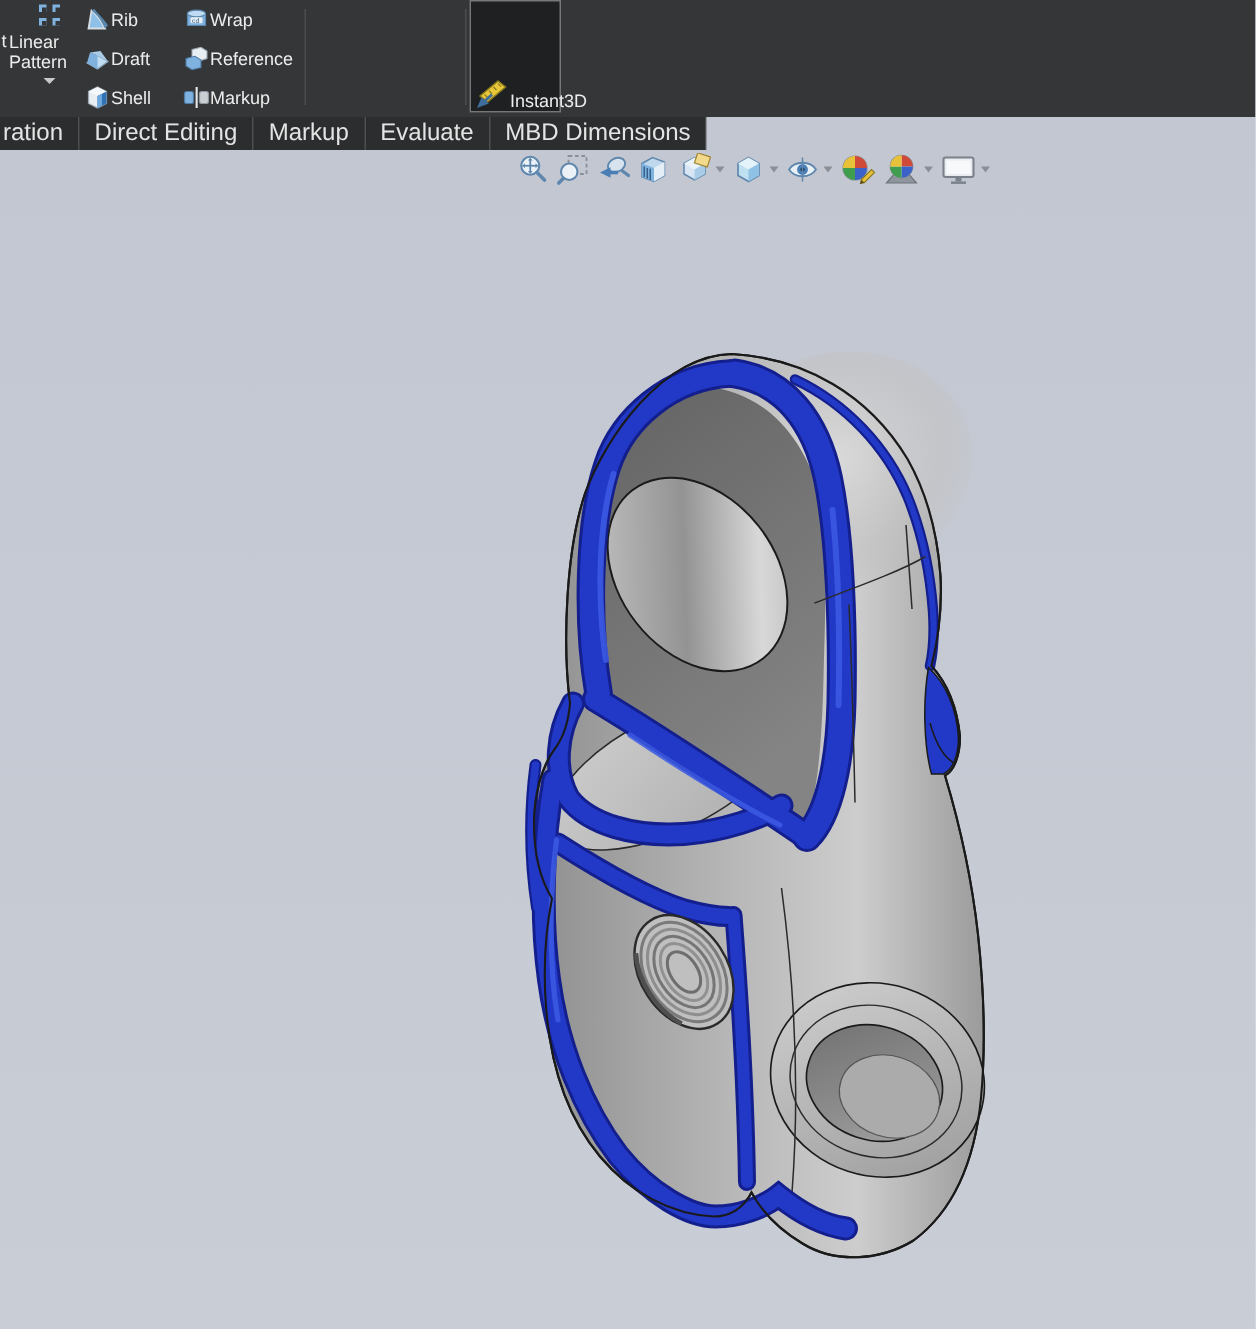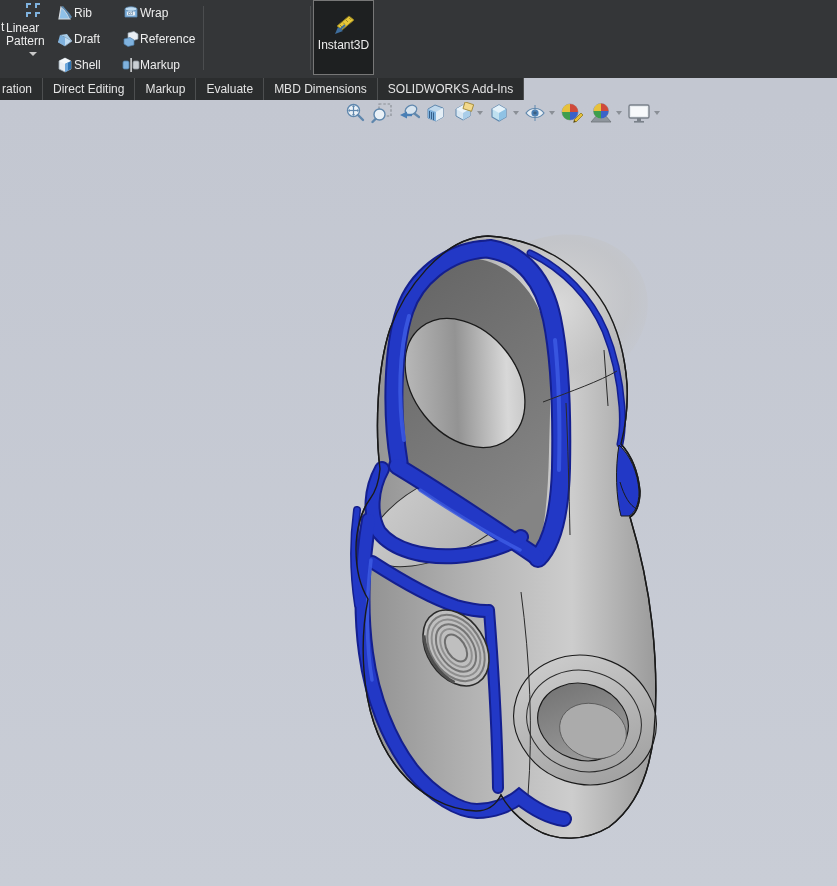--- a/index.html
+++ b/index.html
@@ -22,28 +22,28 @@
   .big-btn{position:absolute;display:flex;flex-direction:column;align-items:center;cursor:default}
   .big-btn .lbl{line-height:13px;margin-top:3px}
   .chev{width:0;height:0;border-left:4px solid transparent;border-right:4px solid transparent;border-top:4px solid #C9C9C9;margin-top:4px}
   .lp-block{left:6px;top:2px;width:54px;height:74px}
   .rg-block{left:206px;top:2px;width:60px;height:74px}
   .cv-block{left:263px;top:2px;width:46px;height:74px}
   .col{position:absolute;top:0;height:78px;display:flex;flex-direction:column;justify-content:space-around}
   .col2{left:56px;width:64px}
   .col3{left:122px;width:78px}
   .row-btn{display:flex;align-items:center;height:24px;cursor:default}
-  .i3d{position:absolute;left:313px;top:0;width:61px;height:75px;background:var(--active-btn-bg);border:1px solid var(--active-btn-border);display:flex;flex-direction:column;align-items:center;padding-top:13px}
+  .i3d{position:absolute;left:313px;top:0;width:61px;height:75px;background:var(--active-btn-bg);border:1px solid var(--active-btn-border);display:flex;flex-direction:row;align-items:flex-end;padding-top:3px}
   .i3d .lbl{margin-top:2px}
   .icon{display:inline-block;line-height:0}
 
   
   .tabrow{position:absolute;left:0;top:78px;width:837px;height:22px;display:flex}
   .tabs{display:flex;background:var(--tab-bg);height:22px}
-  .tab{display:flex;align-items:center;padding:0 10px;color:var(--tab-text);font-size:12px;border-right:1px solid var(--tab-sep);white-space:nowrap;cursor:default}
+  .tab{display:flex;align-items:center;padding:0 10px;color:var(--tab-text);font-size:16px;border-right:1px solid var(--tab-sep);white-space:nowrap;cursor:default}
   .tab.cut{padding-left:2px}
   .tabrow-rest{flex:1;background:var(--viewport-top)}
 
   
   .viewport{position:absolute;left:0;top:100px;width:837px;height:786px;
     background:linear-gradient(180deg,var(--viewport-top) 0%,var(--viewport-bottom) 100%)}
   .headsup{position:absolute;left:344px;top:2px;display:flex;align-items:center;gap:5px}
   .hbtn{display:flex;align-items:center;gap:2px;cursor:default}
   .dd{width:0;height:0;border-left:3.5px solid transparent;border-right:3.5px solid transparent;border-top:4px solid #8A8F96;margin-left:1px}
   .model-svg{position:absolute;left:0;top:0;width:837px;height:786px}
@@ -177,23 +177,20 @@
         </div>
       <div class="tab">
           <span>Markup</span>
         </div>
       <div class="tab">
           <span>Evaluate</span>
         </div>
       <div class="tab">
           <span>MBD Dimensions</span>
         </div>
-      <div class="tab">
-          <span>SOLIDWORKS Add-Ins</span>
-        </div>
     </div>
     <div class="tabrow-rest"></div>
   </div>
 
   <div class="viewport">
 
     <svg class="model-svg" viewBox="0 0 837 786">
       <defs>
         <linearGradient id="bodyGrad" x1="0" y1="0" x2="1" y2="0">
           <stop offset="0" stop-color="#8F8F8F"></stop>

